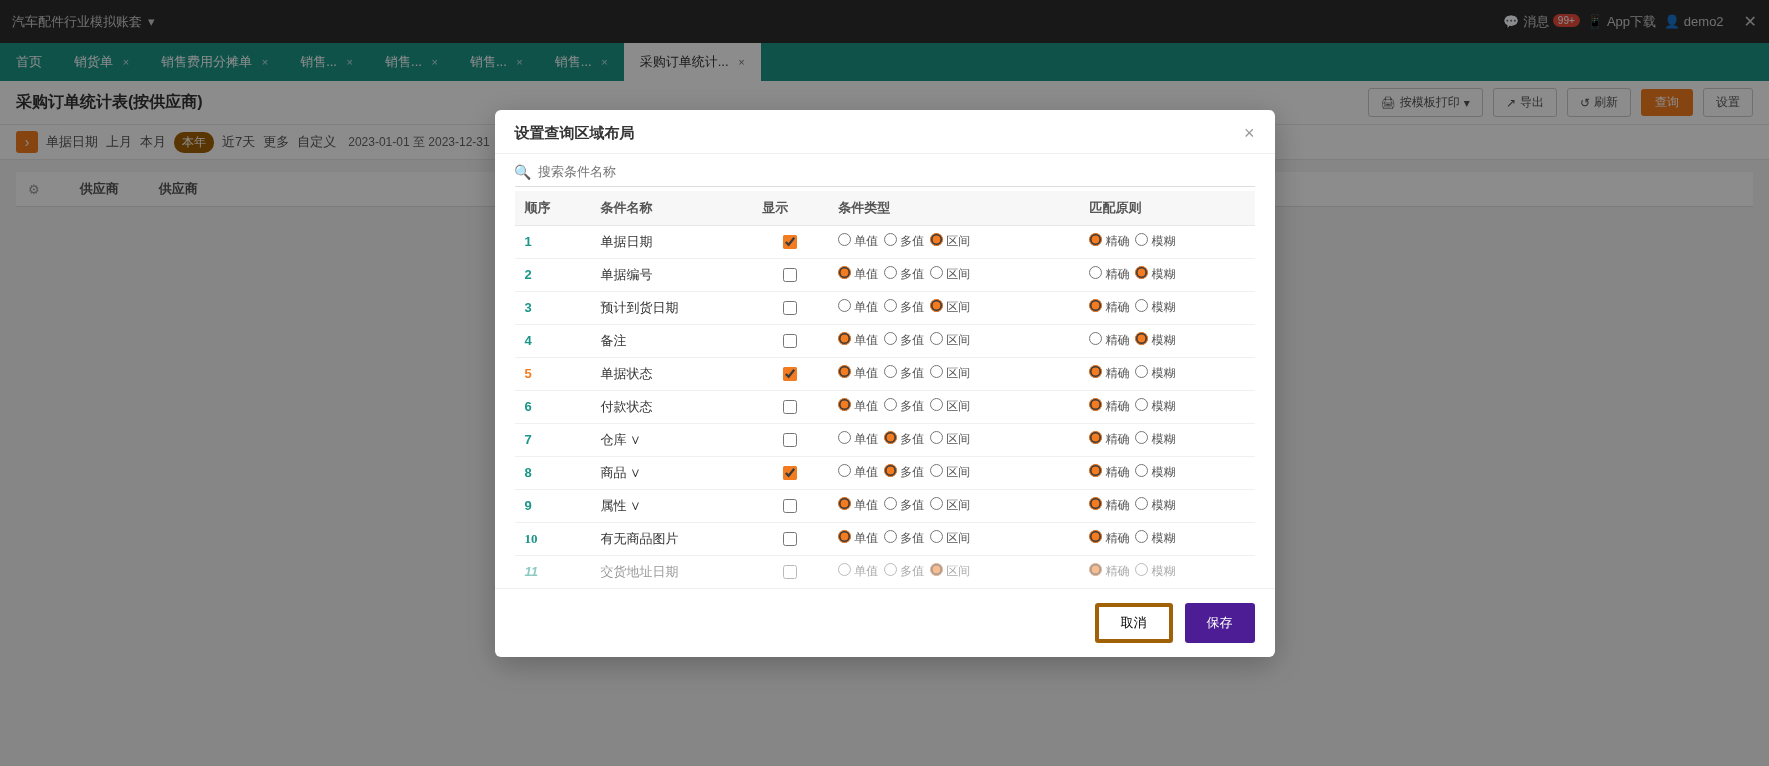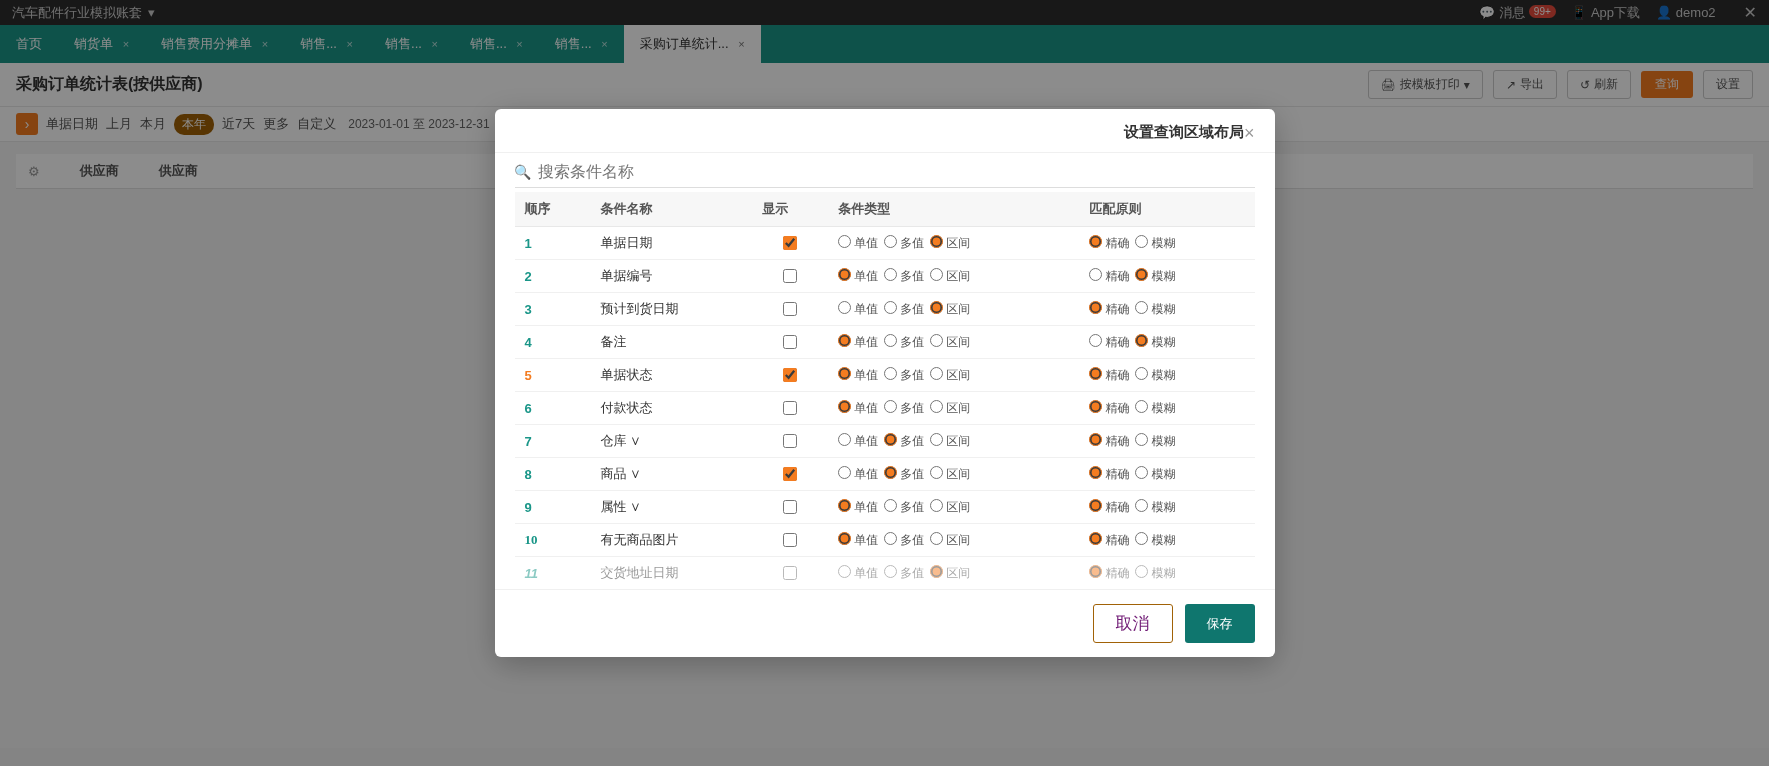--- a/index.html
+++ b/index.html
@@ -1,29 +1,29 @@
 <!DOCTYPE html>
 <html><head>
   <meta charset="utf-8">
   <style>
     * { box-sizing: border-box; margin: 0; padding: 0; }
     body { font-family: 'Microsoft YaHei', Arial, sans-serif; font-size: 13px; background: #f0f0f0; overflow: hidden; }
 
     
     .top-nav {
       background: #2d2d2d;
-      height: 25px;
+      height: 43px;
       display: flex;
       align-items: center;
       justify-content: space-between;
       padding: 0 12px;
       color: #ccc;
     }
     .top-nav-left { font-size: 13px; color: #ccc; display: flex; align-items: center; gap: 6px; }
-    .top-nav-right { display: flex; align-items: center; gap: 16px; font-size: 13px; color: #ccc; text-align: right; }
+    .top-nav-right { display: flex; align-items: center; gap: 8px; font-size: 13px; color: #ccc; text-align: right; }
     .top-nav-right .badge { background: #e74c3c; color: #fff; border-radius: 10px; padding: 1px 5px; font-size: 10px; position: relative; top: -2px; }
     .top-nav-right .close-btn { color: #ccc; font-size: 16px; cursor: pointer; margin-left: 12px; }
 
     
     .tab-bar {
       background: #1a9688;
       height: 38px;
       display: flex;
       align-items: center;
       padding: 0 0;
@@ -92,21 +92,21 @@
       border-radius: 6px;
       width: 780px;
       max-height: 680px;
       display: flex;
       flex-direction: column;
       box-shadow: 0 8px 32px rgba(0,0,0,0.25);
     }
     .dialog-header {
       display: flex;
       align-items: center;
-      justify-content: flex-end;
+      justify-content: space-between;
       padding: 14px 20px 10px;
       border-bottom: 1px solid #f0f0f0;
     }
     .dialog-title { font-size: 15px; font-weight: bold; color: #333; }
     .dialog-close { font-size: 18px; color: #999; cursor: pointer; border: none; background: none; line-height: 1; }
 
     
     .dialog-tabs {
       display: flex;
       padding: 0 20px;
@@ -131,21 +131,21 @@
       display: flex;
       align-items: center;
       margin: 10px 20px 4px;
       border-bottom: 1px solid #ddd;
       padding-bottom: 6px;
       gap: 6px;
     }
     .search-box input {
       border: none;
       outline: none;
-      font-size: 16px;
+      font-size: 13px;
       color: #ef4444;
       width: 200px;
     }
     .search-icon { color: #aaa; font-size: 14px; }
 
     
     .dialog-table-wrap {
       overflow-y: auto;
       flex: 1;
       padding: 0 20px;
@@ -184,22 +184,22 @@
     input[type="radio"] { accent-color: #f47c20; width: 13px; height: 13px; cursor: pointer; }
 
     
     .dialog-footer {
       display: flex;
       justify-content: flex-end;
       padding: 14px 20px;
       border-top: 1px solid #f0f0f0;
       gap: 12px;
     }
-    .btn-cancel { border: 1px solid #a16207; background: #fff; padding: 7px 22px; border-radius: 3px; cursor: pointer; font-size: 17px; color: #701a75; }
-    .btn-save { background: #0f766e; color: #fff; border: none; padding: 5px 22px; border-radius: 3px; cursor: pointer; font-size: 13px; }
+    .btn-cancel { border: 4px solid #a16207; background: #fff; padding: 7px 22px; border-radius: 3px; cursor: pointer; font-size: 13px; color: #000000; }
+    .btn-save { background: #4c1d95; color: #fff; border: none; padding: 5px 22px; border-radius: 3px; cursor: pointer; font-size: 13px; }
 
     
     .dialog-table-wrap::-webkit-scrollbar { width: 6px; }
     .dialog-table-wrap::-webkit-scrollbar-track { background: #f5f5f5; }
     .dialog-table-wrap::-webkit-scrollbar-thumb { background: #ccc; border-radius: 3px; }
 
     .row-faded td { opacity: 0.5; }
   </style>
 </head>
 <body>

